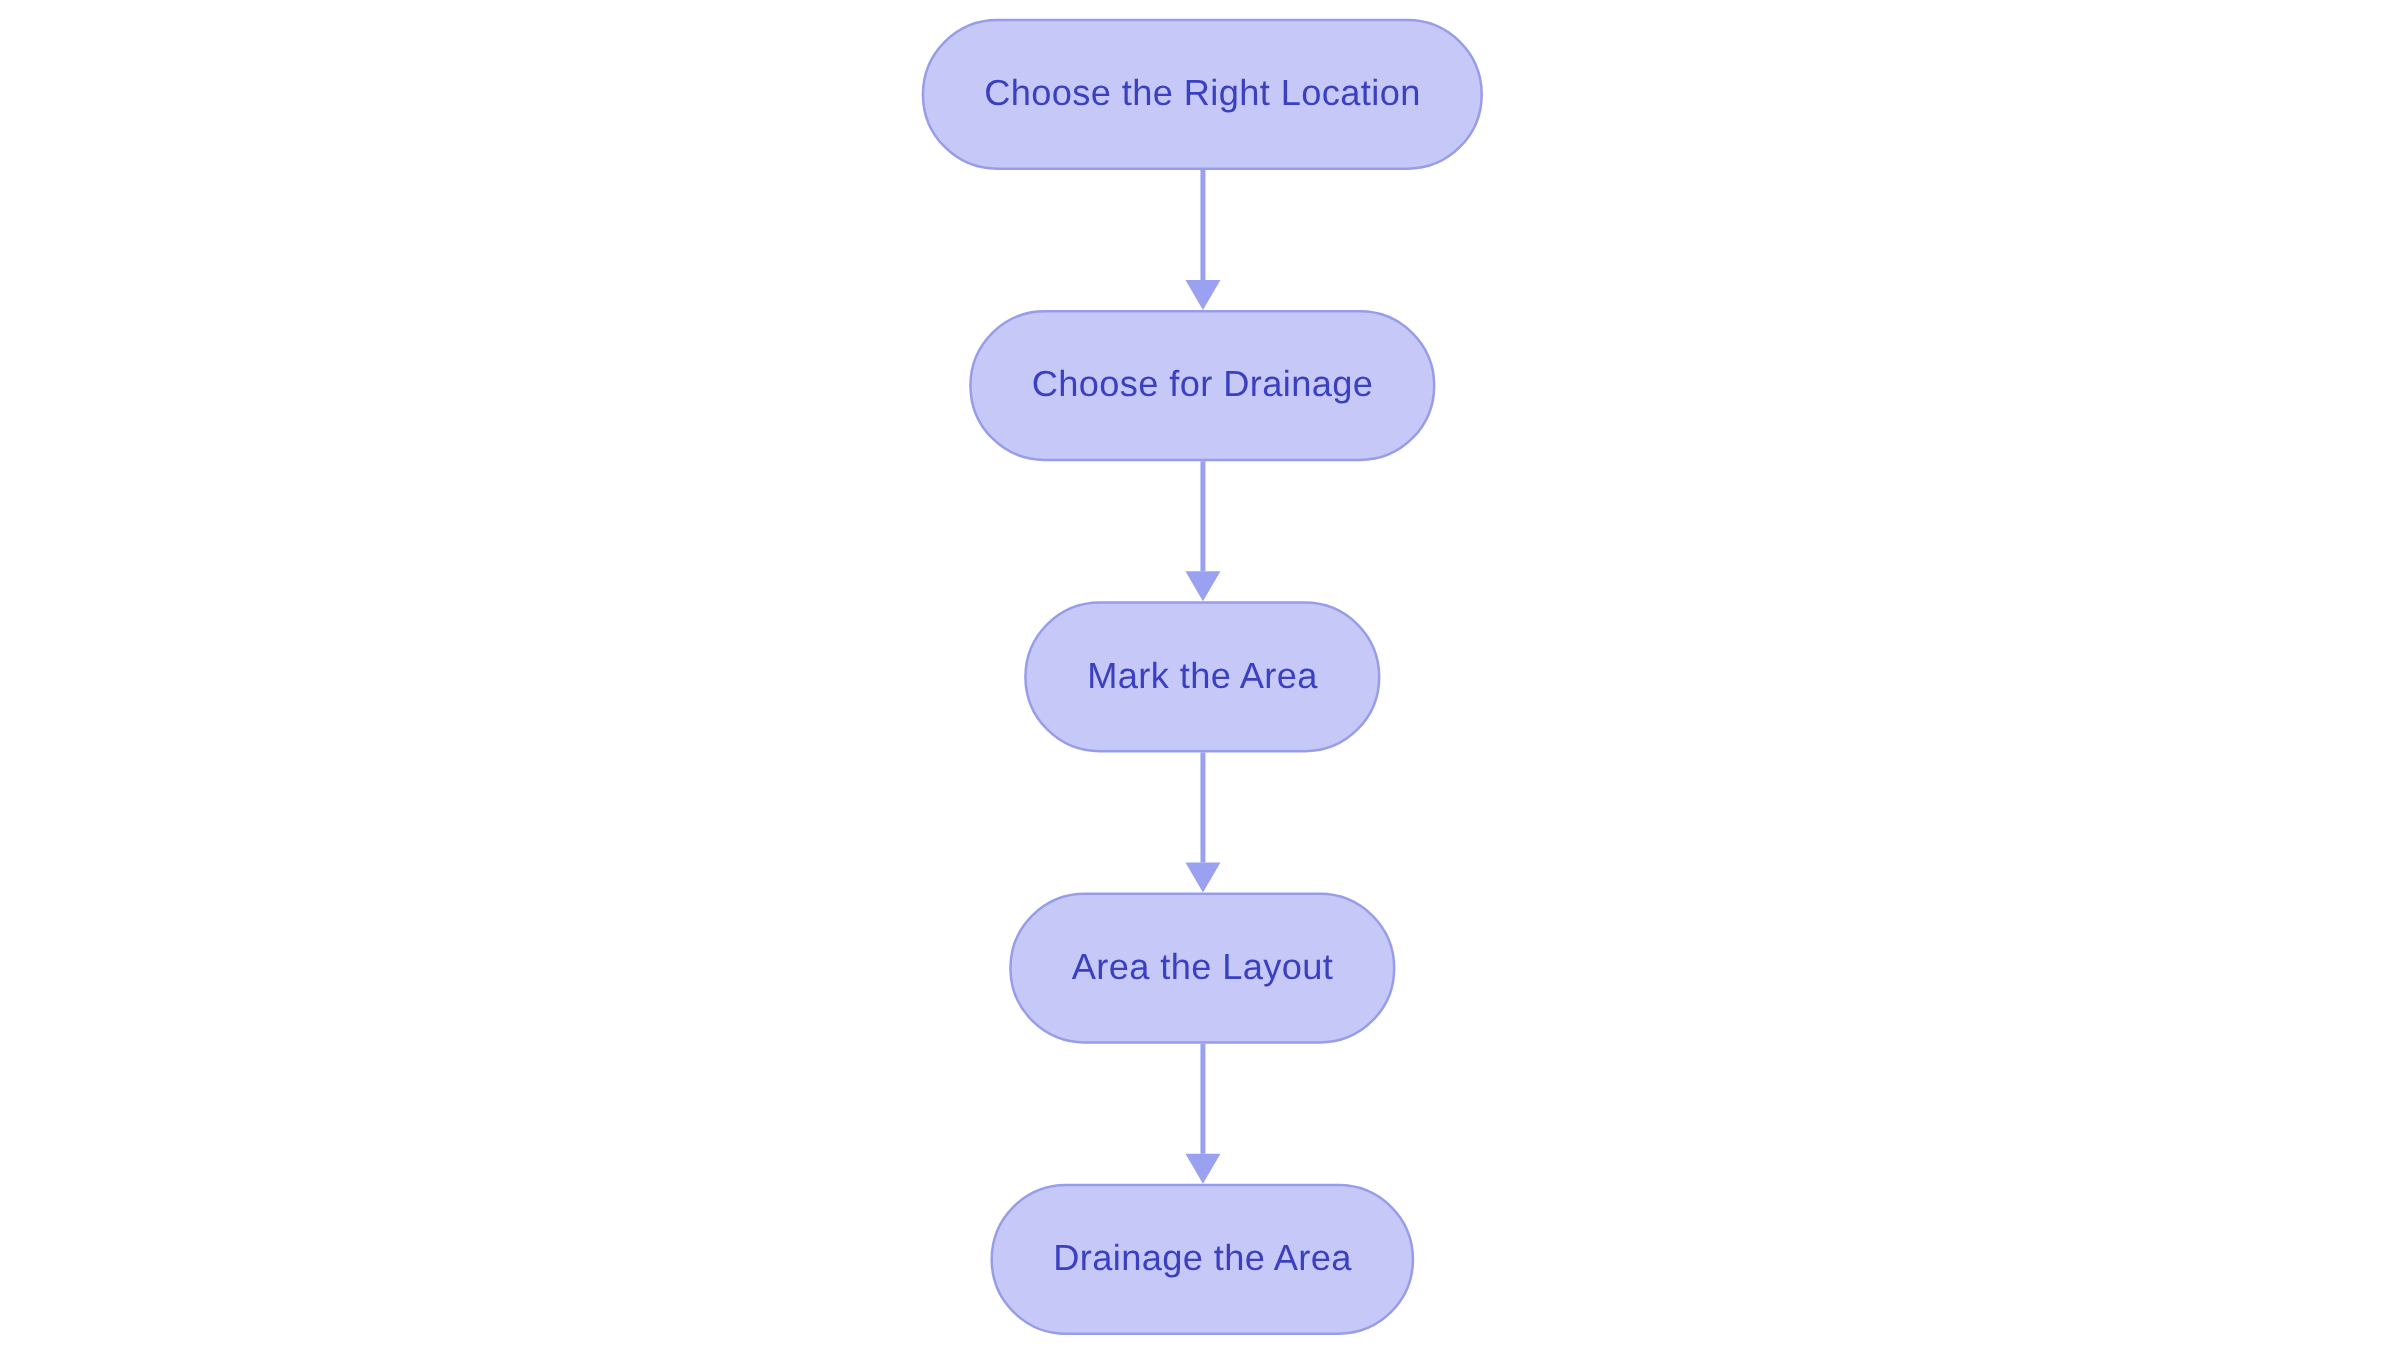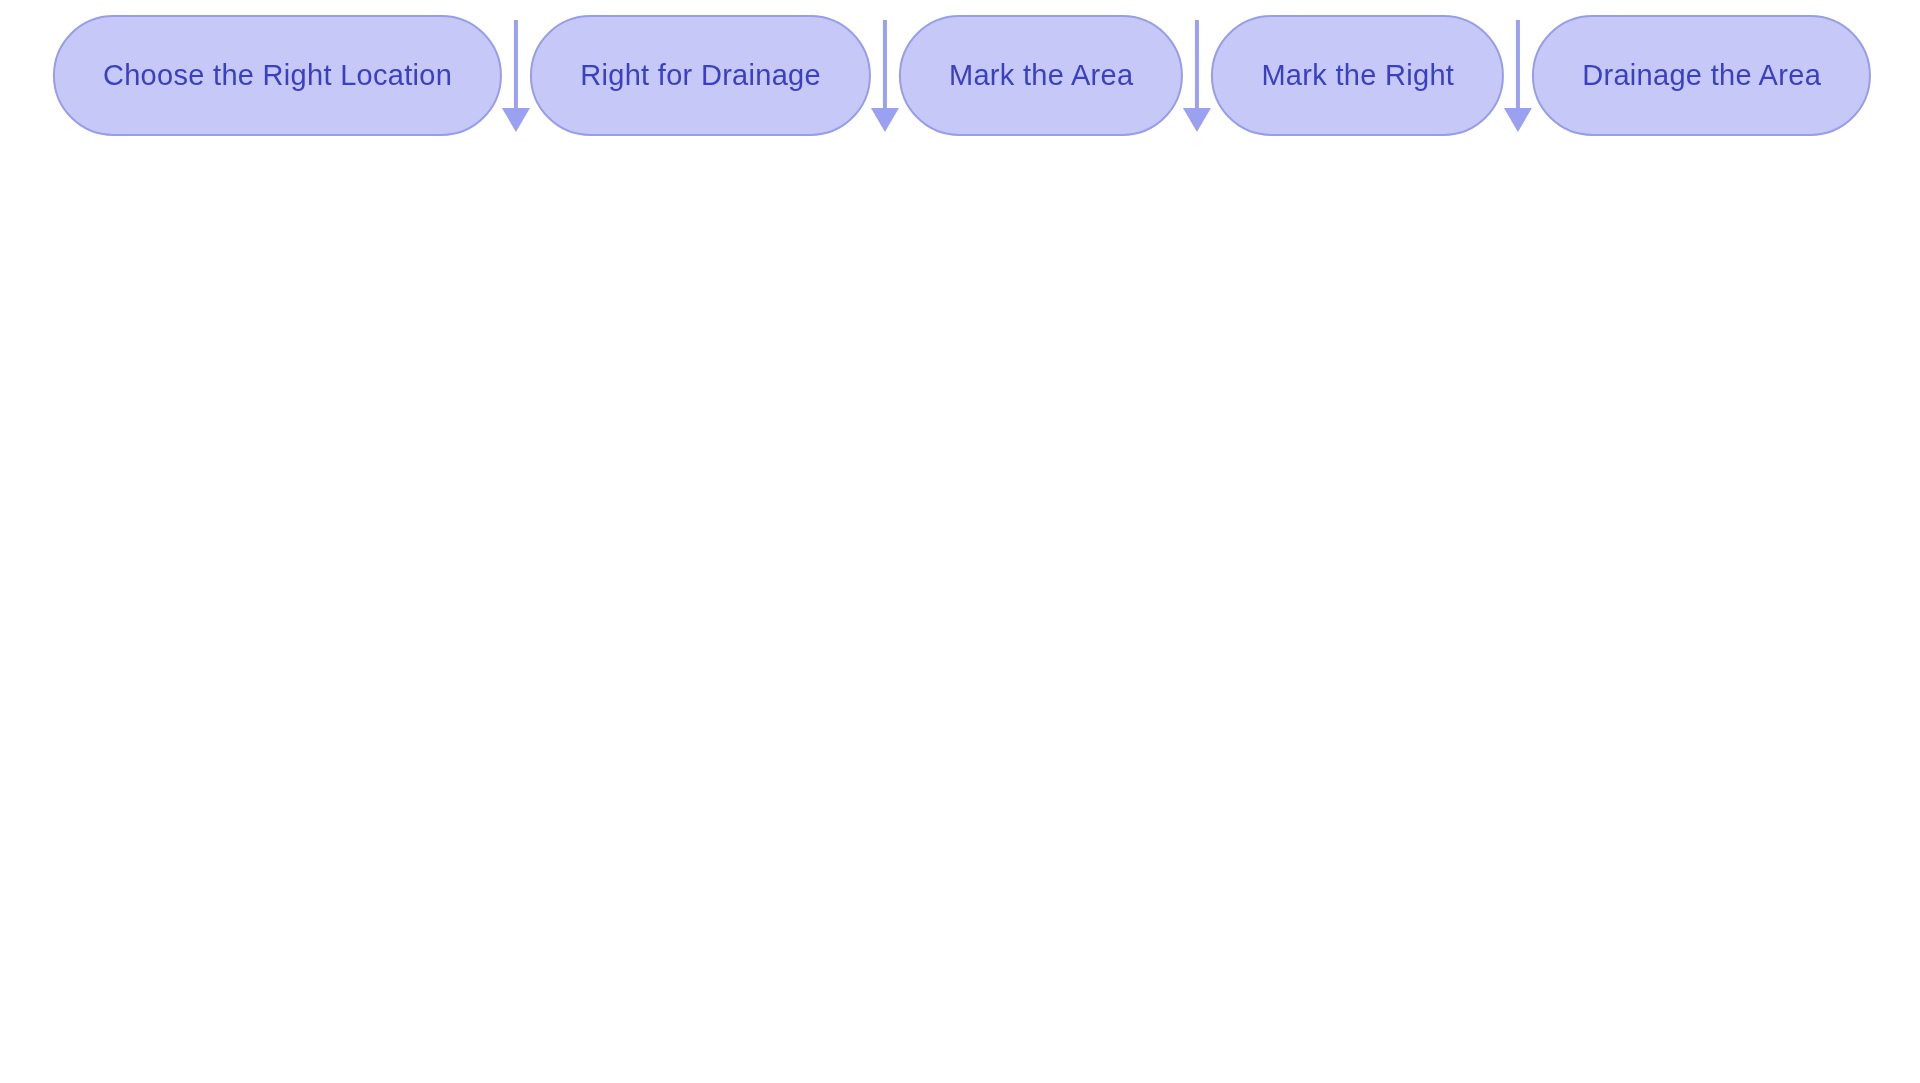--- a/index.html
+++ b/index.html
@@ -24,21 +24,21 @@
     width: 1920px;
     height: 1083px;
     background: var(--bg);
   }
   .flow {
     position: absolute;
     left: 962px;
     top: 15px;
     transform: translateX(-50%);
     display: flex;
-    flex-direction: row;
+    flex-direction: column;
     align-items: center;
   }
   .node {
     height: 121px;
     min-height: 121px;
     padding: 0 48px;
     border-radius: 62px;
     background: var(--node-fill);
     border: 2px solid var(--node-border);
     color: var(--node-text);
@@ -77,39 +77,39 @@
     <div class="node">
       <span>Choose the Right Location</span>
     </div>
 
     <div class="edge">
       <div class="line"></div>
       <div class="head"></div>
     </div>
 
     <div class="node">
-      <span>Right for Drainage</span>
+      <span>Choose for Drainage</span>
     </div>
 
     <div class="edge">
       <div class="line"></div>
       <div class="head"></div>
     </div>
 
     <div class="node">
       <span>Mark the Area</span>
     </div>
 
     <div class="edge">
       <div class="line"></div>
       <div class="head"></div>
     </div>
 
     <div class="node">
-      <span>Mark the Right</span>
+      <span>Area the Layout</span>
     </div>
 
     <div class="edge">
       <div class="line"></div>
       <div class="head"></div>
     </div>
 
     <div class="node">
       <span>Drainage the Area</span>
     </div>

